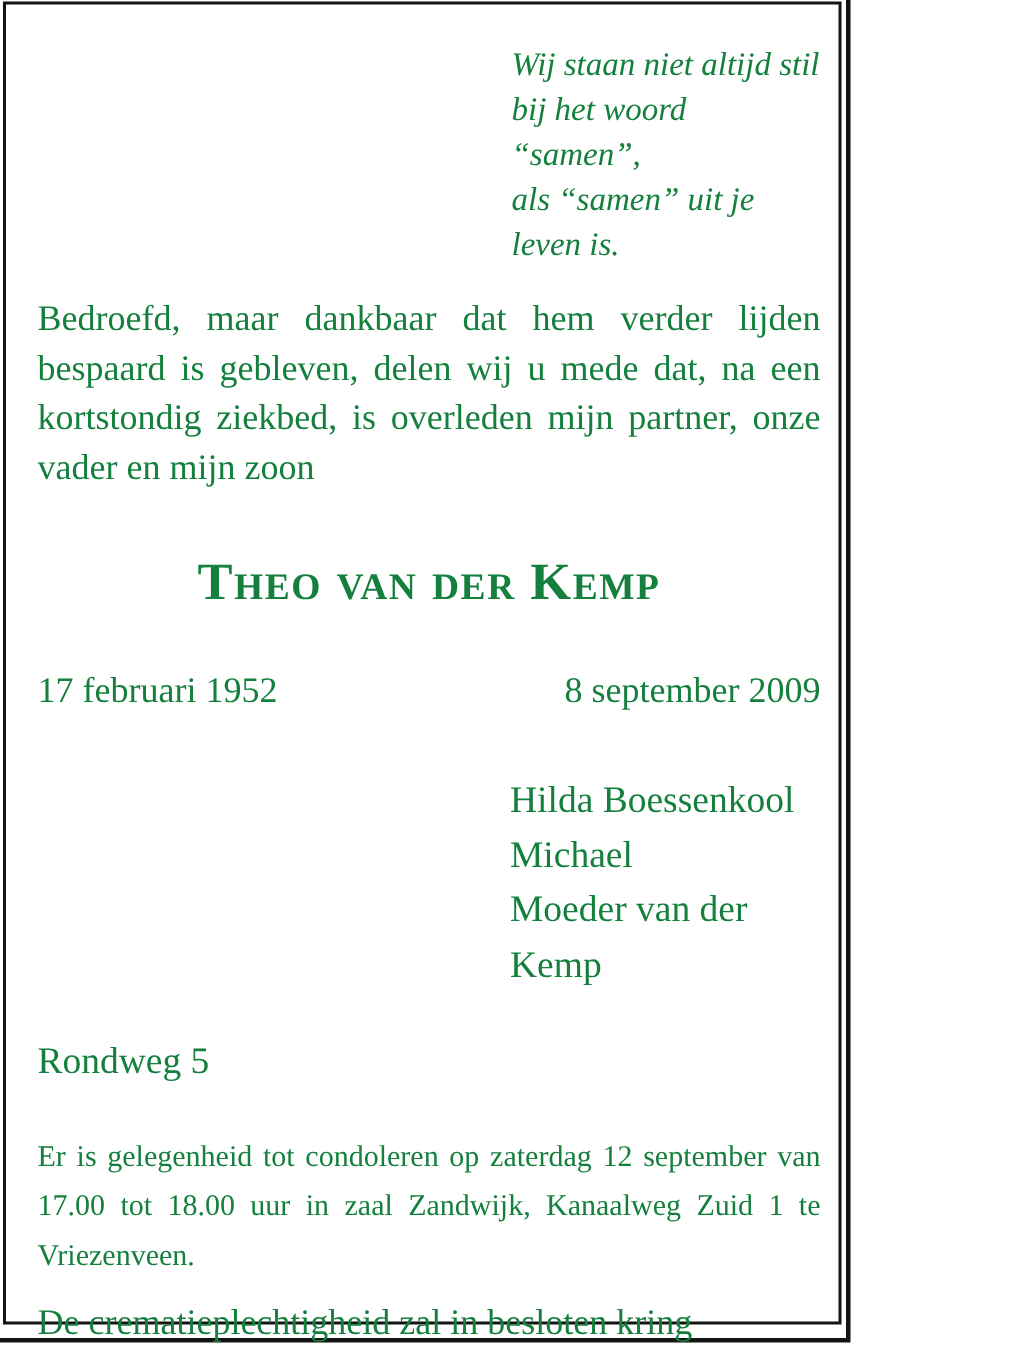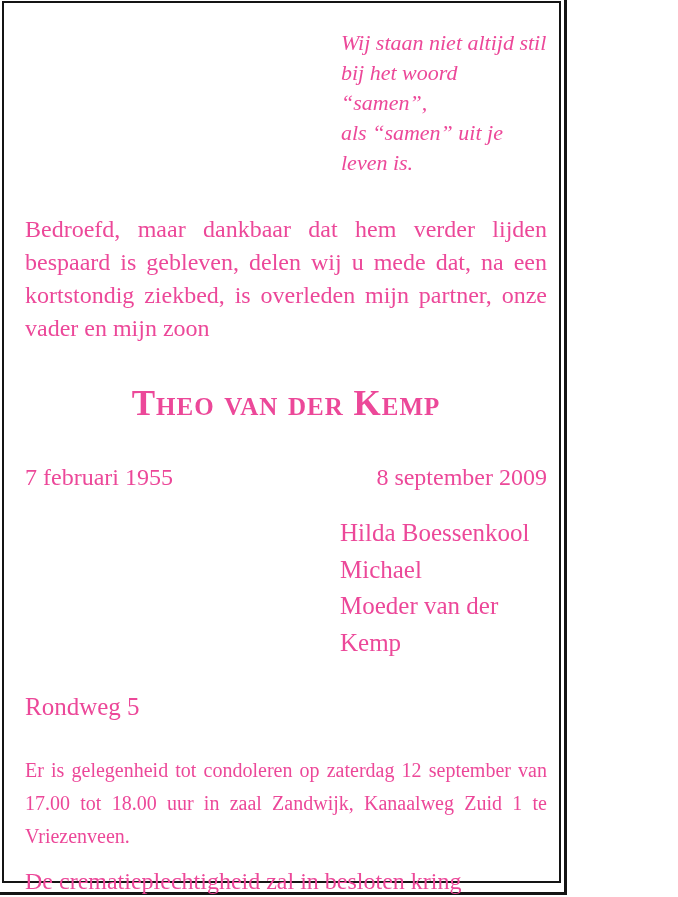--- a/index.html
+++ b/index.html
@@ -3,21 +3,21 @@
 <meta charset="utf-8">
 <style>
   html,body { margin:0; padding:0; background:#ffffff; }
   .page {
     position:relative;
     width:570px;
     height:897px;
     background:#ffffff;
     overflow:hidden;
     font-family:"Liberation Serif", serif;
-    color:#ec4899;
+    color:#15803d;
   }
   
   .frame-outer {
     position:absolute;
     top:-5px; left:-5px; right:3px; bottom:2px;
     border:3px solid #141414;
     pointer-events:none;
   }
   .frame-inner {
     position:absolute;
@@ -31,21 +31,21 @@
     padding:0 12px 0 21px;
     box-sizing:border-box;
   }
   .poem {
     margin:25px 0 0 316px;
     font-style:italic;
     font-size:22px;
     line-height:30px;
   }
   .announcement {
-    margin-top:35px;
+    margin-top:19px;
     font-size:24px;
     line-height:33px;
     text-align:justify;
   }
   .deceased-name {
     margin-top:39px;
     text-align:center;
     font-size:35px;
     line-height:40px;
     font-weight:700;
@@ -53,21 +53,21 @@
     letter-spacing:1px;
   }
   .dates-row {
     margin-top:37px;
     display:flex;
     justify-content:space-between;
     font-size:24px;
     line-height:33px;
   }
   .relatives {
-    margin:21px 0 0 315px;
+    margin:38px 0 0 315px;
     font-size:25px;
     line-height:36.5px;
   }
   .address {
     margin-top:30px;
     font-size:25px;
     line-height:31px;
   }
   .condolence {
     margin-top:32px;
@@ -101,21 +101,21 @@
       <div>Wij staan niet altijd stil</div>
       <div>bij het woord “samen”,</div>
       <div>als “samen” uit je leven is.</div>
     </div>
 
     <div class="announcement">Bedroefd, maar dankbaar dat hem verder lijden bespaard is gebleven, delen wij u mede dat, na een kortstondig ziekbed, is overleden mijn partner, onze vader en mijn zoon</div>
 
     <div class="deceased-name">Theo van der Kemp</div>
 
     <div class="dates-row">
-      <span>7 februari 1955</span>
+      <span>17 februari 1952</span>
       <span>8 september 2009</span>
     </div>
 
     <div class="relatives">
       <div>Hilda Boessenkool</div>
       <div>Michael</div>
       <div>Moeder van der Kemp</div>
     </div>
 
     <div class="address">

